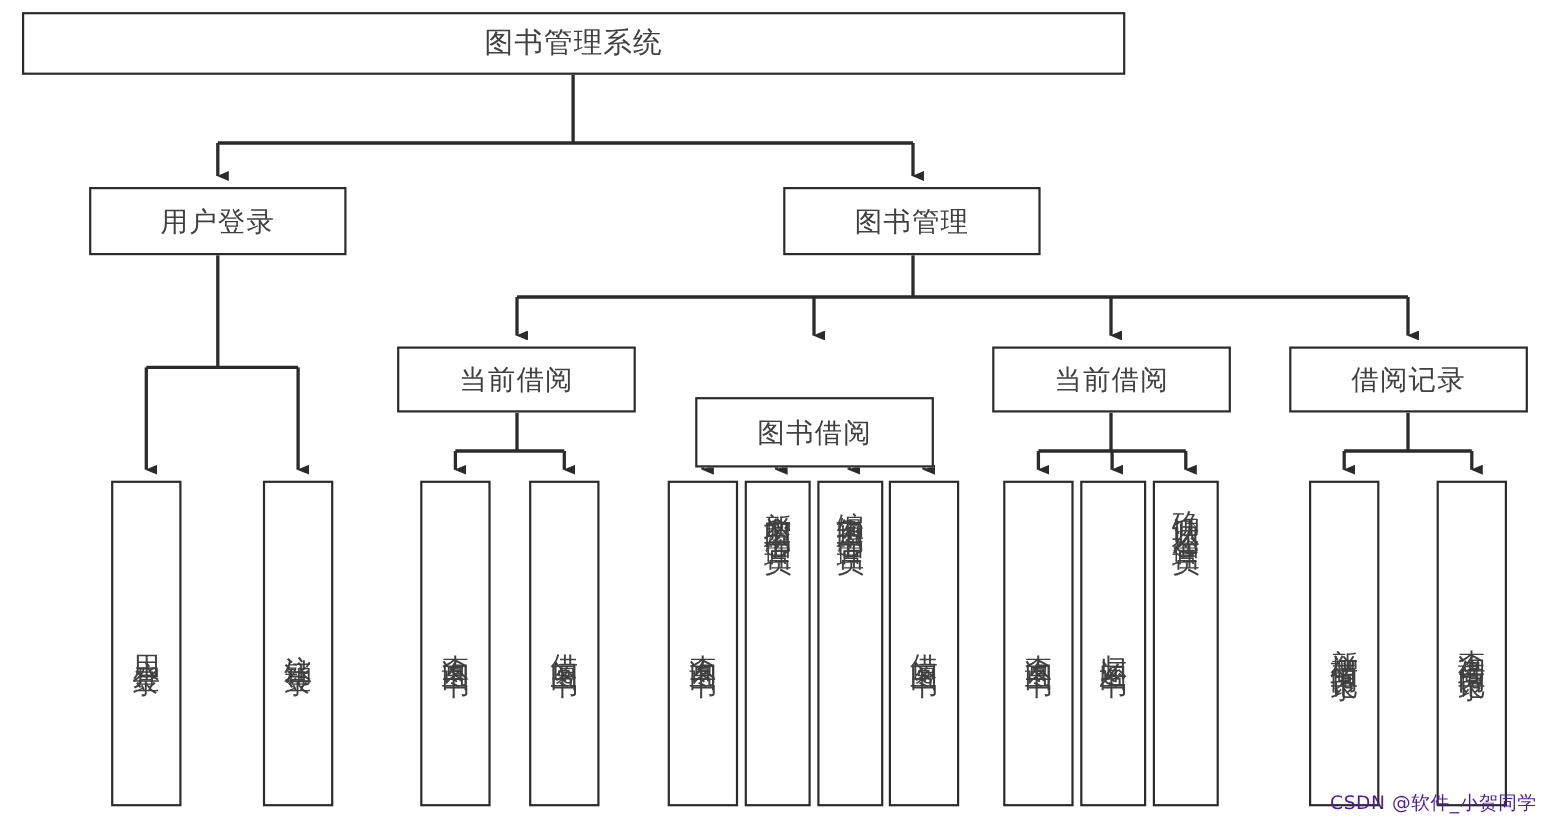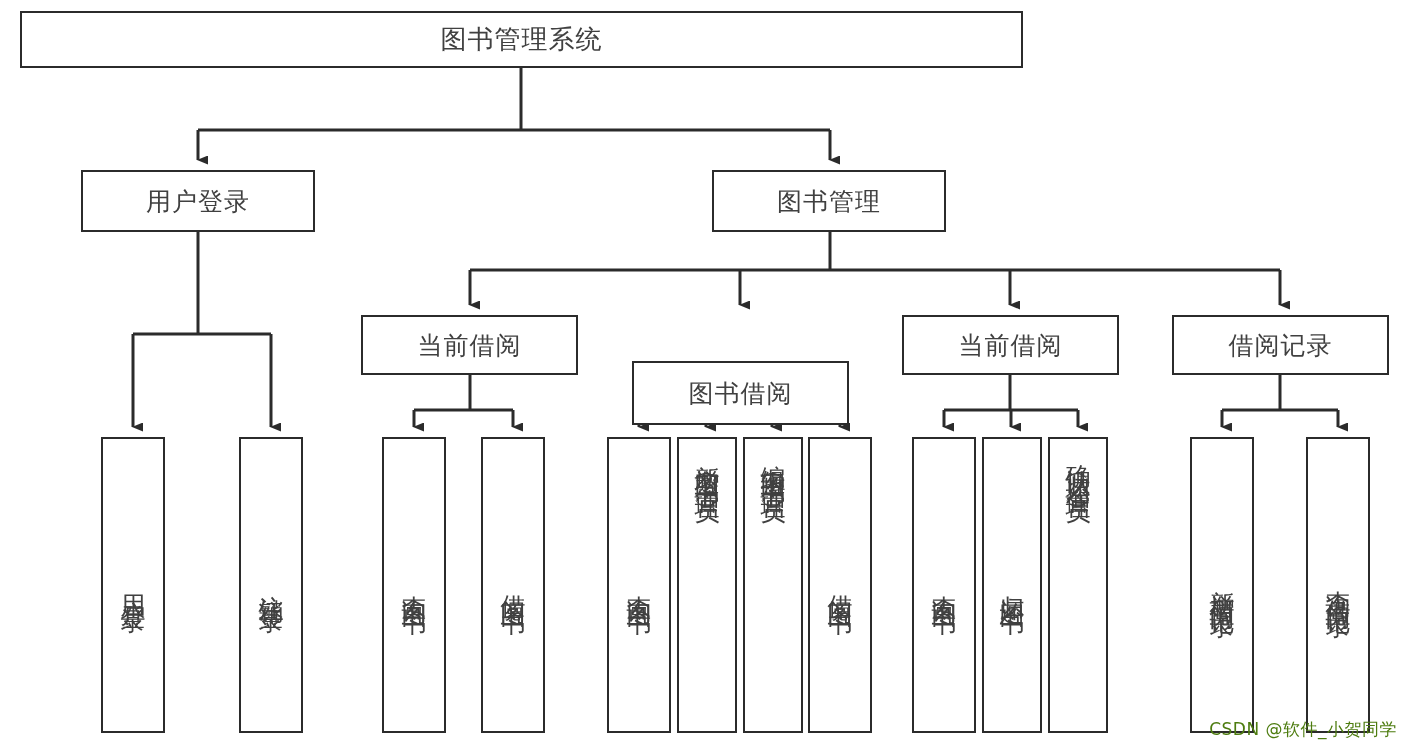--- a/index.html
+++ b/index.html
@@ -57,21 +57,21 @@
     line-height:1;
   }
   .node.vert.mid{
     align-items:center;
     padding-top:0;
   }
   .watermark{
     position:absolute;
     right:8px;bottom:6px;
     font-size:17px;
-    color:#4d7c0f;
+    color:#4c1d95;
     letter-spacing:0.5px;
     z-index:3;
     white-space:nowrap;
     text-align:center;
   }
 </style>
 </head>
 <body>
 
 <div id="diagram">

